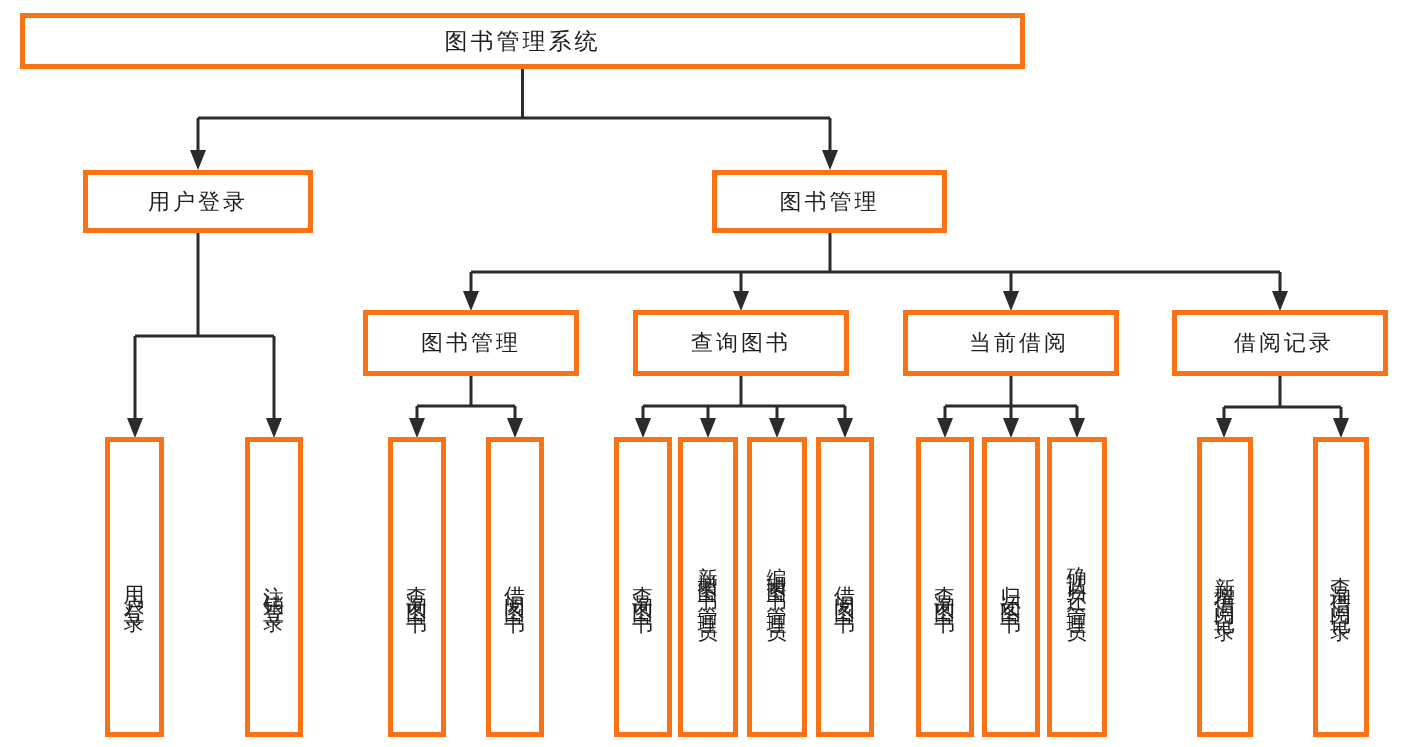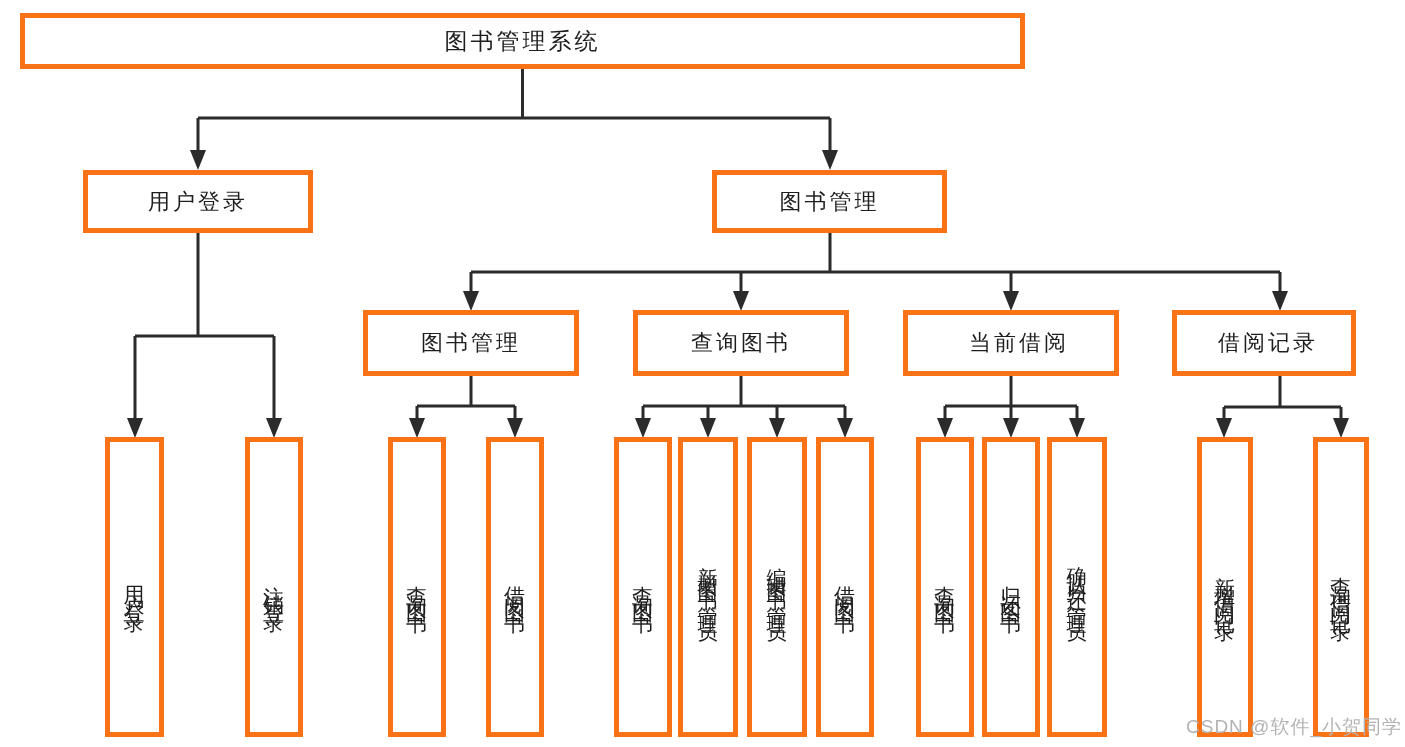--- a/index.html
+++ b/index.html
@@ -107,35 +107,34 @@
   </svg>
 
   <div class="node h root-box">图书管理系统</div>
 
   <div class="node h lvl2" style="left:83px; width:230px;">用户登录</div>
   <div class="node h lvl2" style="left:712px; width:235px;">图书管理</div>
 
   <div class="node h lvl3" style="left:363px; width:216px;">图书管理</div>
   <div class="node h lvl3" style="left:633px; width:216px;">查询图书</div>
   <div class="node h lvl3" style="left:903px; width:216px;padding-left:16px;">当前借阅</div>
-  <div class="node h lvl3" style="left:1172px; width:184px;padding-left:8px;">借阅记录</div>
+  <div class="node h lvl3" style="left:1172px; width:216px;padding-left:8px;">借阅记录</div>
 
   <div class="node leaf" style="left:105px; width:59px;">用户登录</div>
   <div class="node leaf" style="left:245px; width:58px;">注销登录</div>
 
   <div class="node leaf" style="left:388px; width:58px;">查询图书</div>
   <div class="node leaf" style="left:486px; width:58px;">借阅图书</div>
 
   <div class="node leaf" style="left:614px; width:58px;">查询图书</div>
   <div class="node leaf tight" style="left:678px; width:60px;">新增图书（管理员）</div>
   <div class="node leaf tight" style="left:747px; width:60px;">编辑图书（管理员）</div>
   <div class="node leaf" style="left:816px; width:58px;">借阅图书</div>
 
   <div class="node leaf" style="left:916px; width:58px;">查询图书</div>
   <div class="node leaf" style="left:982px; width:58px;">归还图书</div>
   <div class="node leaf tight" style="left:1047px; width:60px;">确认归还（管理员）</div>
 
   <div class="node leaf" style="left:1197px; width:56px;">新增借阅记录</div>
   <div class="node leaf" style="left:1313px; width:56px;">查询借阅记录</div>
 
-  <div class="watermark">CSDN @软件_小贺同学</div>
 
 </div>
 
 </body></html>

